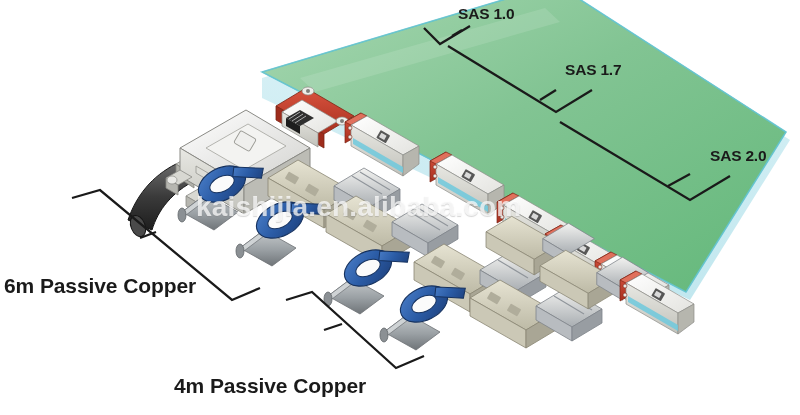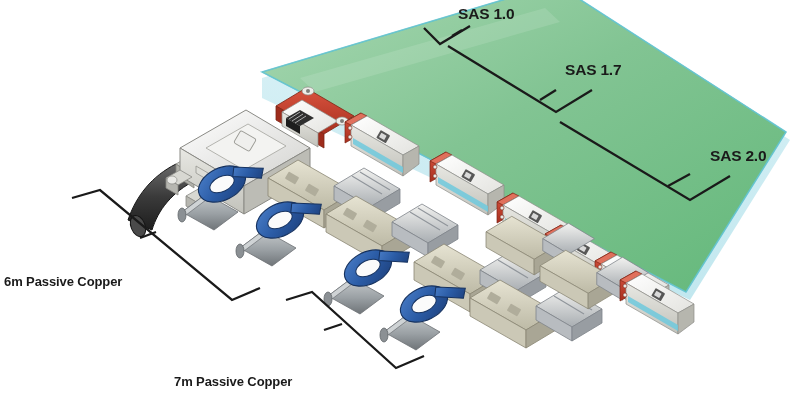--- a/index.html
+++ b/index.html
@@ -20,21 +20,21 @@
   .lbl{
     position:absolute;
     font-family:"Liberation Sans","DejaVu Sans",sans-serif;
     font-weight:bold;
     color:#1a1a1a;
     white-space:nowrap;
     letter-spacing:-0.2px;
     line-height:1;
   }
   .lbl-sas{font-size:15.5px;}
-  .lbl-copper{font-size:13px;letter-spacing:-0.1px;}
+  .lbl-copper{font-size:21px;letter-spacing:-0.1px;}
 
   #lbl-sas10{left:458px;top:6px;}
   #lbl-sas11{left:565px;top:62px;}
   #lbl-sas20{left:710px;top:148px;}
   #lbl-6m{left:4px;top:275px;}
   #lbl-10m{left:174px;top:375px;}
 
   #watermark{
     position:absolute;
     left:196px;
@@ -271,16 +271,17 @@
   </svg>
 
   <div class="lbl lbl-sas" id="lbl-sas10">SAS 1.0</div>
 
   <div class="lbl lbl-sas" id="lbl-sas11">SAS 1.7</div>
 
   <div class="lbl lbl-sas" id="lbl-sas20">SAS 2.0</div>
 
   <div class="lbl lbl-copper" id="lbl-6m">6m Passive Copper</div>
 
-  <div class="lbl lbl-copper" id="lbl-10m">7m Passive Copper</div>
-
+  <div class="lbl lbl-copper" id="lbl-10m">4m Passive Copper</div>
+
+  <div id="watermark">kaishijia.en.alibaba.com</div>
 
 </div>
 
 </body></html>

